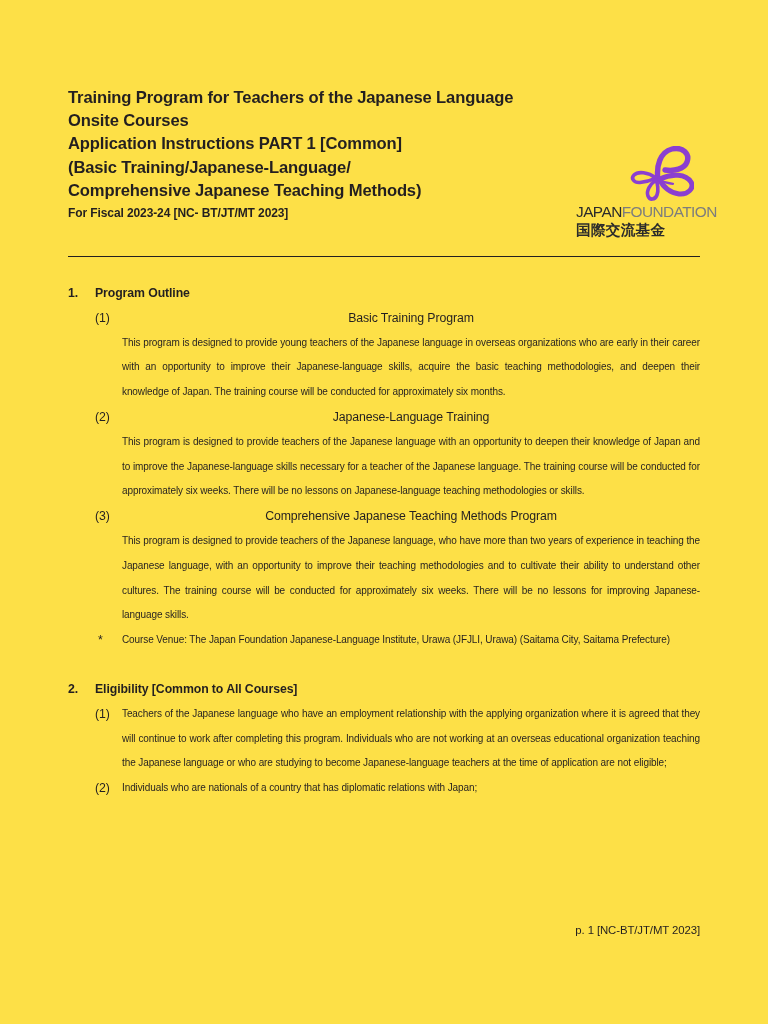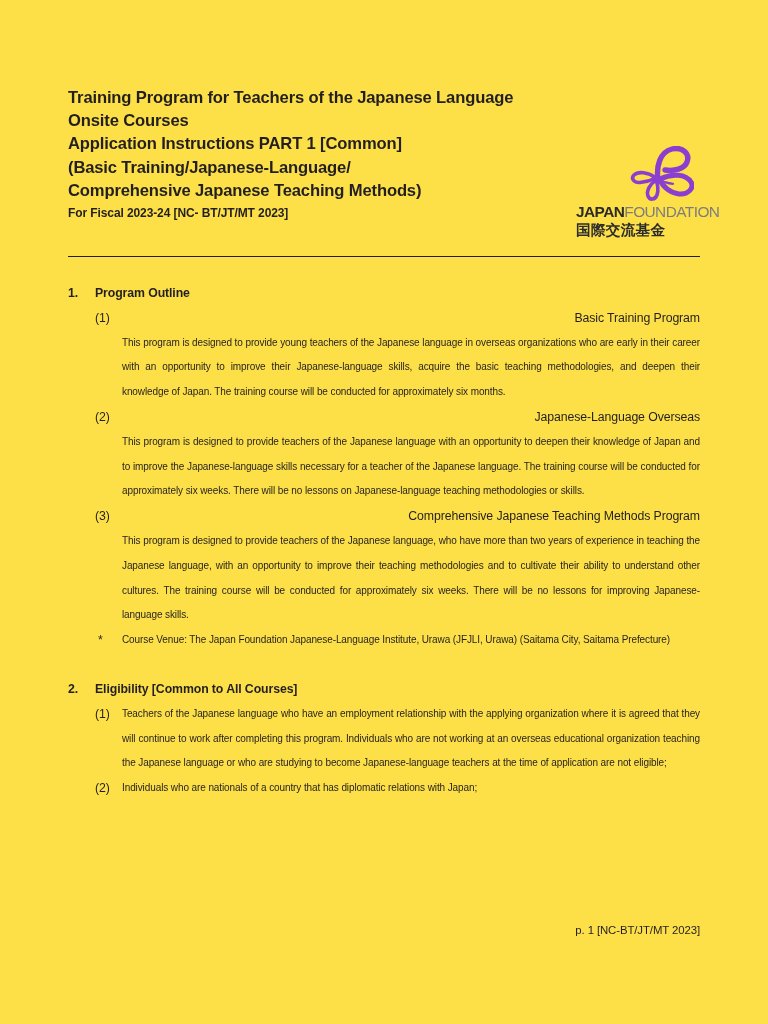--- a/index.html
+++ b/index.html
@@ -70,21 +70,21 @@
     top: 0;
   }
   .logo-wordmark {
     margin-top: 2px;
     font-size: 15.4px;
     line-height: 16px;
     letter-spacing: -0.55px;
     white-space: nowrap;
   }
   .logo-wordmark .wm-bold {
-    font-weight: bold;
+    font-weight: normal;
     color: #2b2b2b;
   }
   .logo-wordmark .wm-light {
     font-weight: normal;
     color: #7d7d7d;
   }
   .logo-jp {
     margin-top: 1px;
     font-size: 14.6px;
     line-height: 17px;
@@ -154,21 +154,21 @@
 
   .ln {
     font-size: 12.3px;
     line-height: 24.8px;
     letter-spacing: -0.1px;
     color: #231f20;
     text-align: justify;
     text-justify: inter-word;
   }
   .ln.nojust {
-    text-align: right;
+    text-align: center;
   }
   
   .para {
     font-size: 10px;
     line-height: 24.8px;
     letter-spacing: -0.1px;
     color: #231f20;
     text-align: justify;
   }
 
@@ -250,21 +250,21 @@
         <span class="marker">(1)</span>
         <div class="content">
           <div class="ln nojust">Basic Training Program</div>
           <div class="para">This program is designed to provide young teachers of the Japanese language in overseas organizations who are early in their career with an opportunity to improve their Japanese-language skills, acquire the basic teaching methodologies, and deepen their knowledge of Japan. The training course will be conducted for approximately six months.</div>
         </div>
       </div>
 
       <div class="item">
         <span class="marker">(2)</span>
         <div class="content">
-          <div class="ln nojust">Japanese-Language Overseas</div>
+          <div class="ln nojust">Japanese-Language Training</div>
           <div class="para">This program is designed to provide teachers of the Japanese language with an opportunity to deepen their knowledge of Japan and to improve the Japanese-language skills necessary for a teacher of the Japanese language. The training course will be conducted for approximately six weeks. There will be no lessons on Japanese-language teaching methodologies or skills.</div>
         </div>
       </div>
 
       <div class="item">
         <span class="marker">(3)</span>
         <div class="content">
           <div class="ln nojust">Comprehensive Japanese Teaching Methods Program</div>
           <div class="para">This program is designed to provide teachers of the Japanese language, who have more than two years of experience in teaching the Japanese language, with an opportunity to improve their teaching methodologies and to cultivate their ability to understand other cultures. The training course will be conducted for approximately six weeks. There will be no lessons for improving Japanese-language skills.</div>
         </div>

